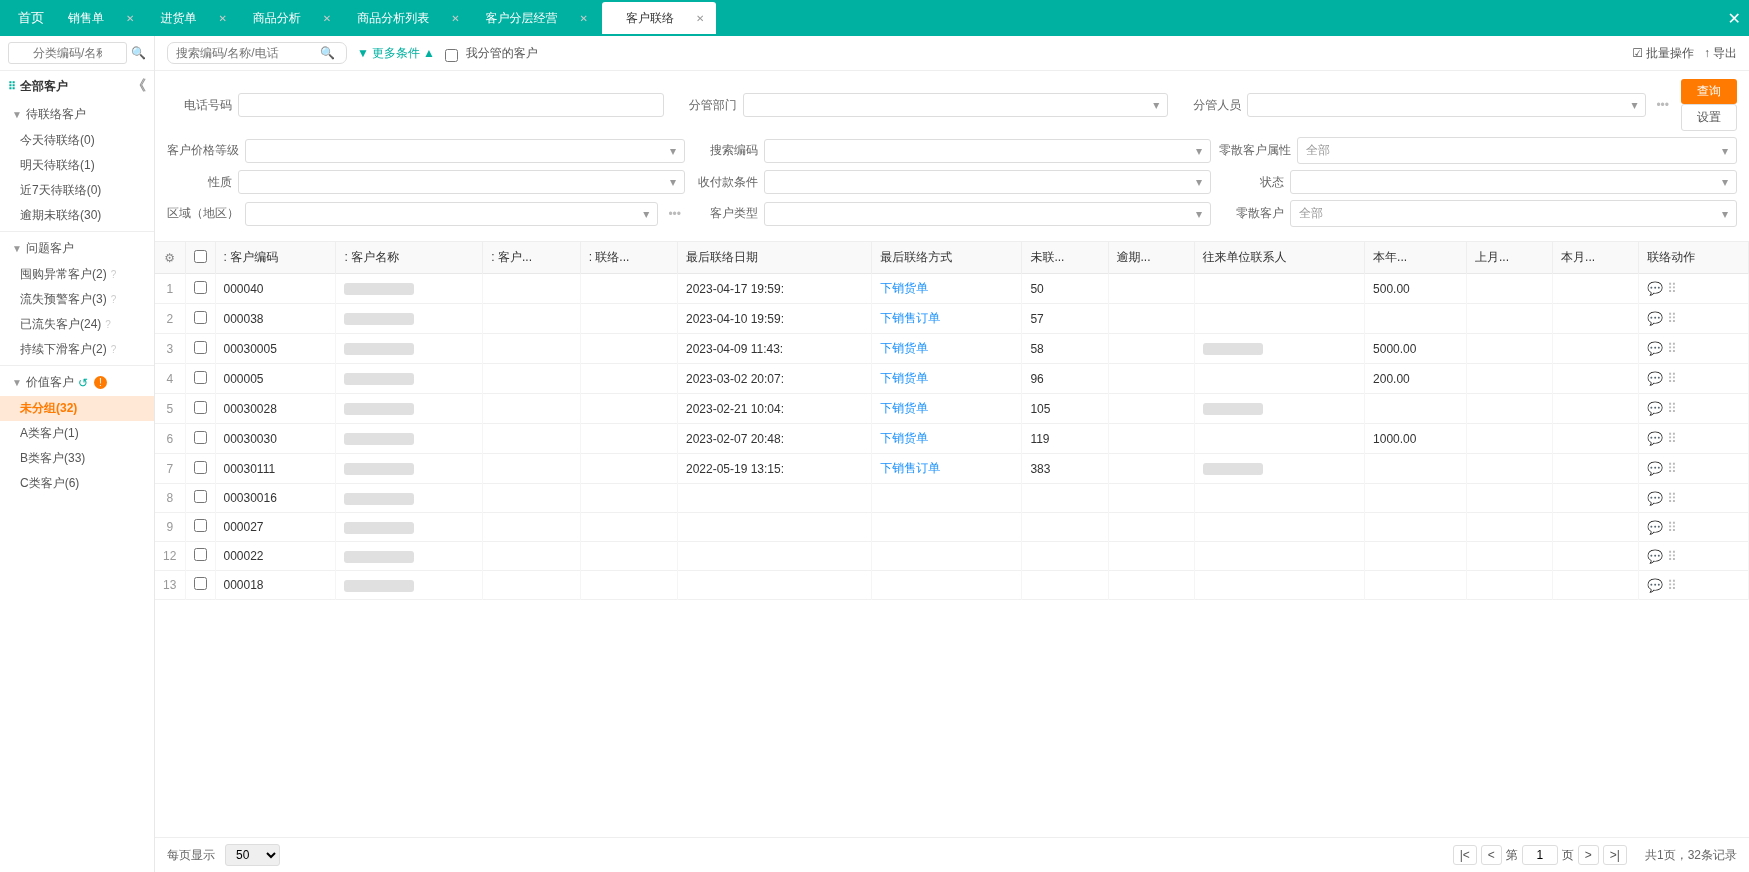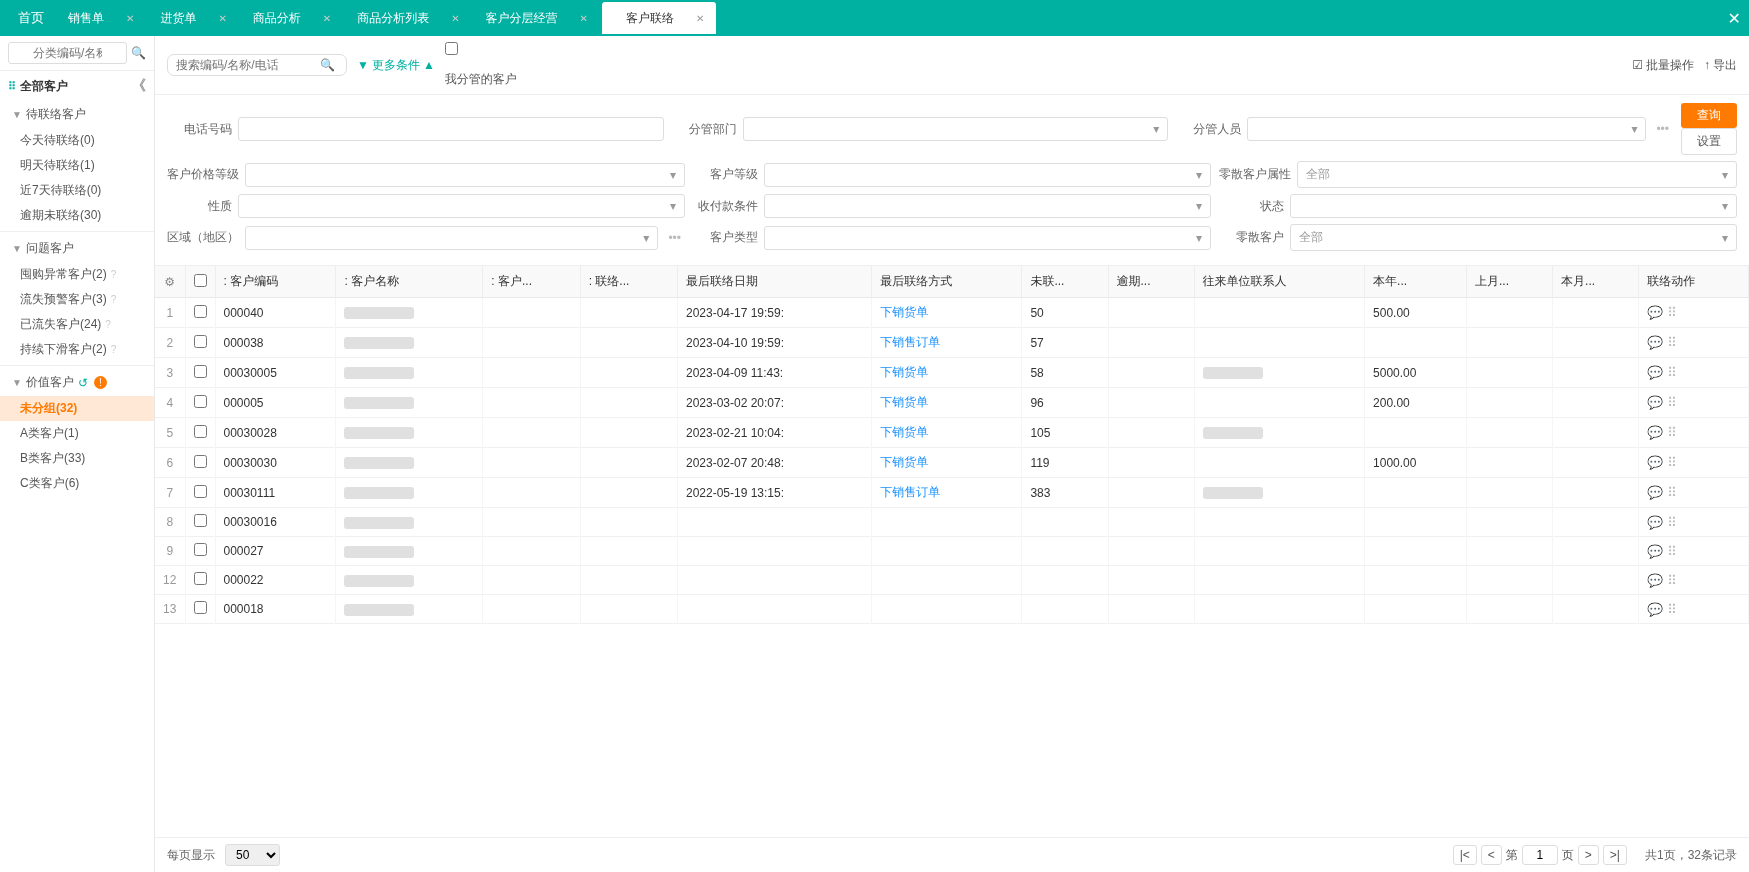--- a/index.html
+++ b/index.html
@@ -132,25 +132,24 @@
     }
     .more-conditions {
       display: flex;
       align-items: center;
       color: #00b0a0;
       cursor: pointer;
       gap: 3px;
     }
     .my-customers {
       display: flex;
-      align-items: flex-start;
-      gap: 16px;
+      align-items: flex-end;
+      gap: 8px;
       cursor: pointer;
       color: #555;
-      flex-direction: column;
     }
     .top-right-actions {
       margin-left: auto;
       display: flex;
       gap: 10px;
       align-items: center;
     }
     .action-link {
       display: flex;
       align-items: center;
@@ -506,21 +505,21 @@
 
       <div class="filter-row">
         <div class="filter-field">
           <span class="filter-label">客户价格等级</span>
           <div class="filter-select">
             <span></span>
             <span>▾</span>
           </div>
         </div>
         <div class="filter-field">
-          <span class="filter-label">客户等级</span>
+          <span class="filter-label">搜索编码</span>
           <div class="filter-select">
             <span></span>
             <span>▾</span>
           </div>
         </div>
         <div class="filter-field">
           <span class="filter-label">零散客户属性</span>
           <div class="filter-select">
             <span>全部</span>
             <span>▾</span>

